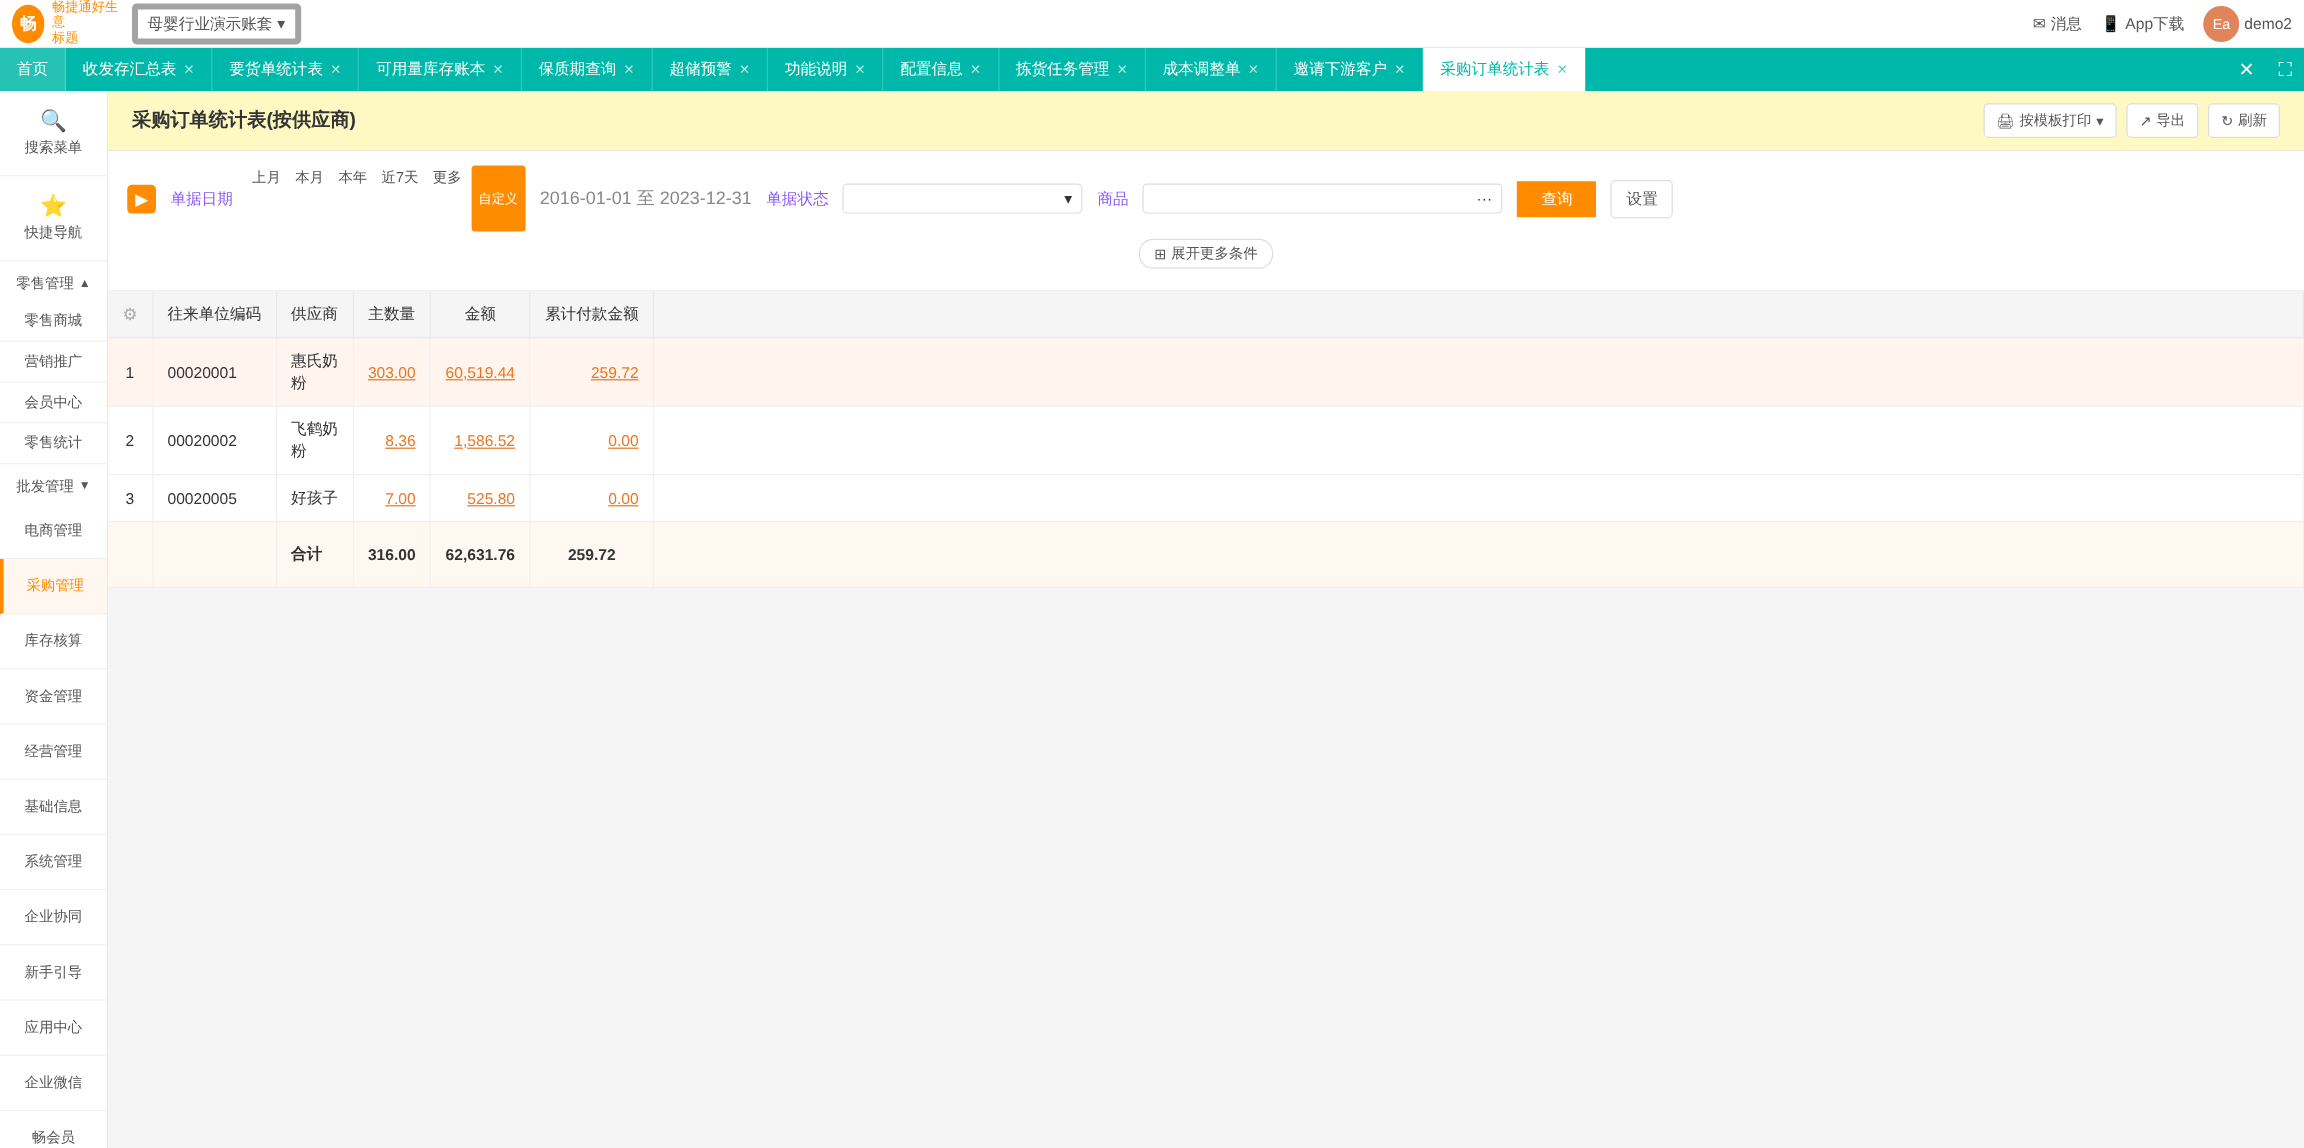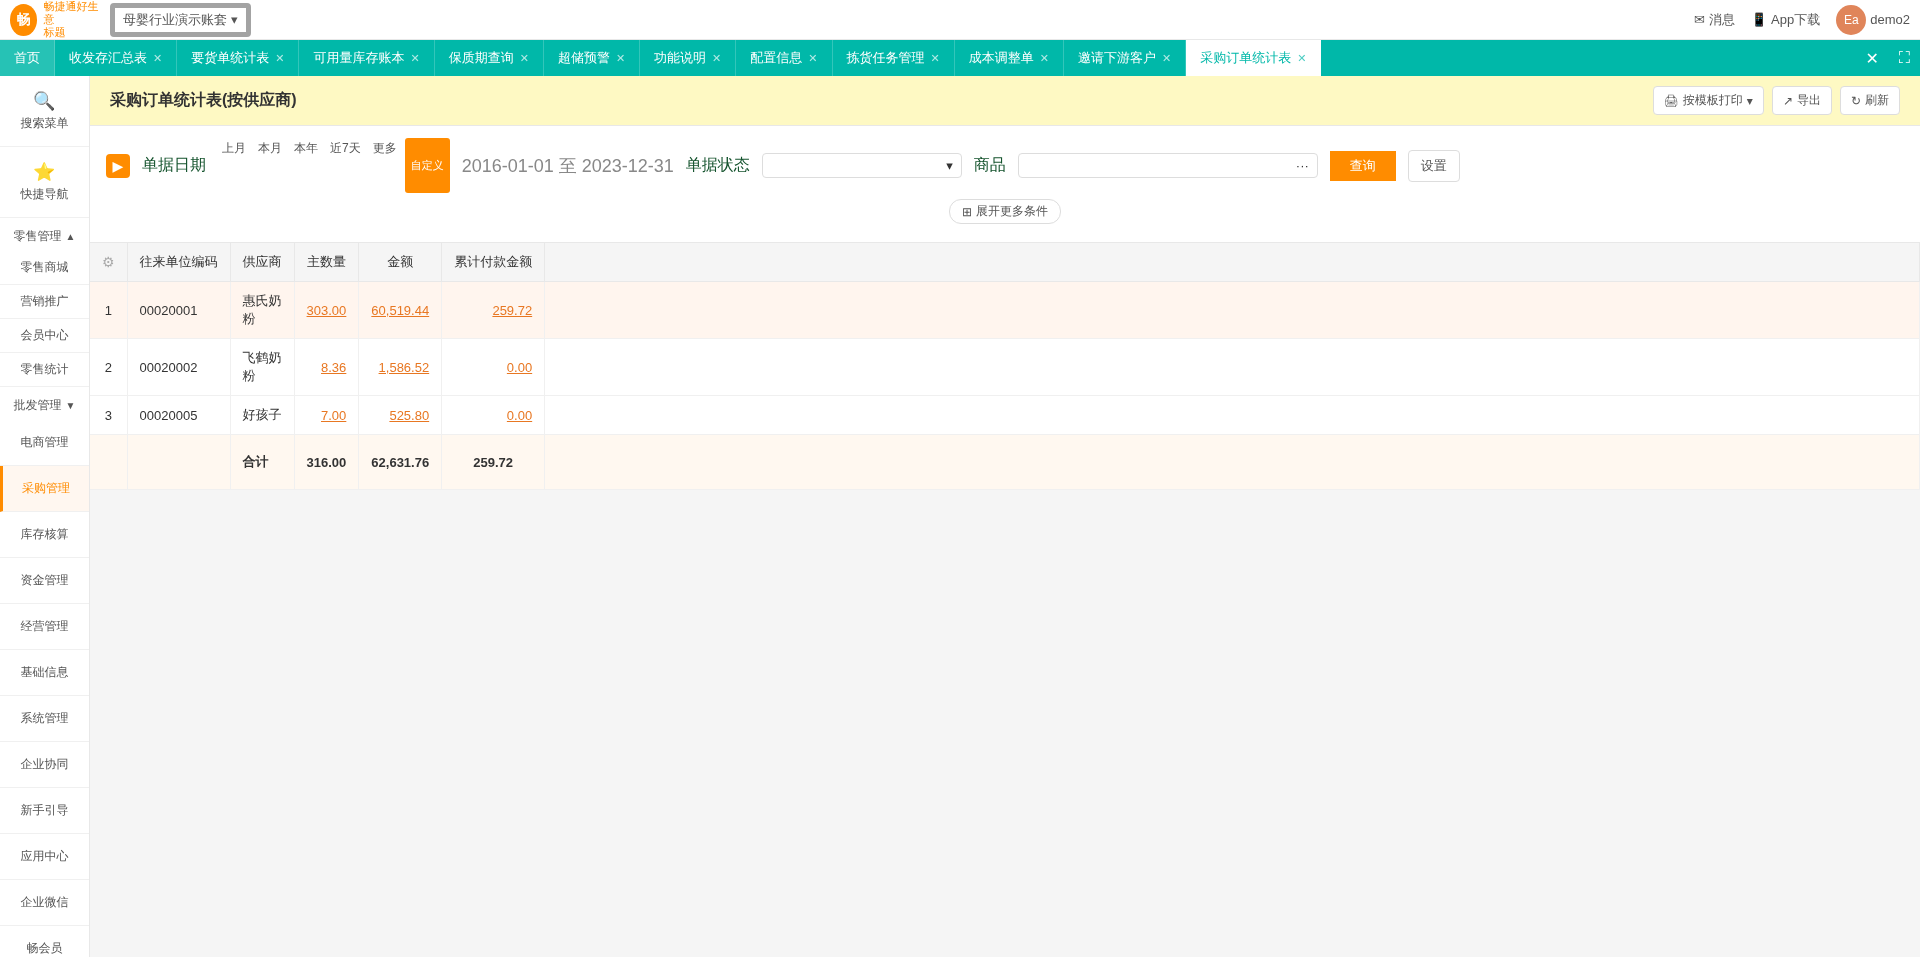--- a/index.html
+++ b/index.html
@@ -41,25 +41,25 @@
     .page-title { font-size: 16px; font-weight: bold; color: #333; }
     .header-actions { display: flex; align-items: center; gap: 8px; }
     .btn-print { display: flex; align-items: center; gap: 4px; border: 1px solid #ddd; background: #fff; border-radius: 4px; padding: 5px 10px; font-size: 12px; cursor: pointer; color: #555; }
     .btn-export { display: flex; align-items: center; gap: 4px; border: 1px solid #ddd; background: #fff; border-radius: 4px; padding: 5px 10px; font-size: 12px; cursor: pointer; color: #555; }
     .btn-refresh { display: flex; align-items: center; gap: 4px; border: 1px solid #ddd; background: #fff; border-radius: 4px; padding: 5px 10px; font-size: 12px; cursor: pointer; color: #555; }
 
     
     .filter-area { background: #fff; padding: 12px 16px; margin: 0; border-bottom: 1px solid #e8e8e8; }
     .filter-row { display: flex; align-items: center; gap: 12px; flex-wrap: wrap; }
     .filter-toggle { width: 24px; height: 24px; background: #ff8c00; border-radius: 4px; display: flex; align-items: center; justify-content: center; color: #fff; cursor: pointer; font-size: 14px; }
-    .filter-label { font-size: 16px; color: #14532d; white-space: nowrap; }
+    .filter-label { font-size: 13px; color: #8b5cf6; white-space: nowrap; }
     .date-shortcuts { display: flex; gap: 4px; }
     .date-btn { font-size: 12px; color: #555; cursor: pointer; padding: 2px 4px; }
     .date-tag { background: #ff8c00; color: #fff; font-size: 11px; padding: 20px 6px; border-radius: 3px; cursor: pointer; }
-    .date-range { font-size: 18px; color: #888; }
+    .date-range { font-size: 15px; color: #888; }
     .filter-select { border: 1px solid #ddd; border-radius: 4px; padding: 4px 8px; font-size: 13px; min-width: 180px; display: flex; align-items: center; justify-content: space-between; cursor: pointer; }
     .btn-search { background: #ff8c00; color: #fff; border: none; border-radius: 0; padding: 6px 20px; font-size: 13px; cursor: pointer; }
     .btn-settings { background: #fff; color: #555; border: 1px solid #ddd; border-radius: 4px; padding: 6px 12px; font-size: 13px; cursor: pointer; }
 
     .expand-more { display: flex; justify-content: center; padding: 6px; }
     .expand-btn { display: flex; align-items: center; gap: 4px; color: #555; font-size: 12px; cursor: pointer; border: 1px solid #ddd; border-radius: 12px; padding: 3px 12px; background: #fff; }
 
     
     .table-container { background: #fff; margin: 0; padding: 0; }
     table { width: 100%; border-collapse: collapse; }

